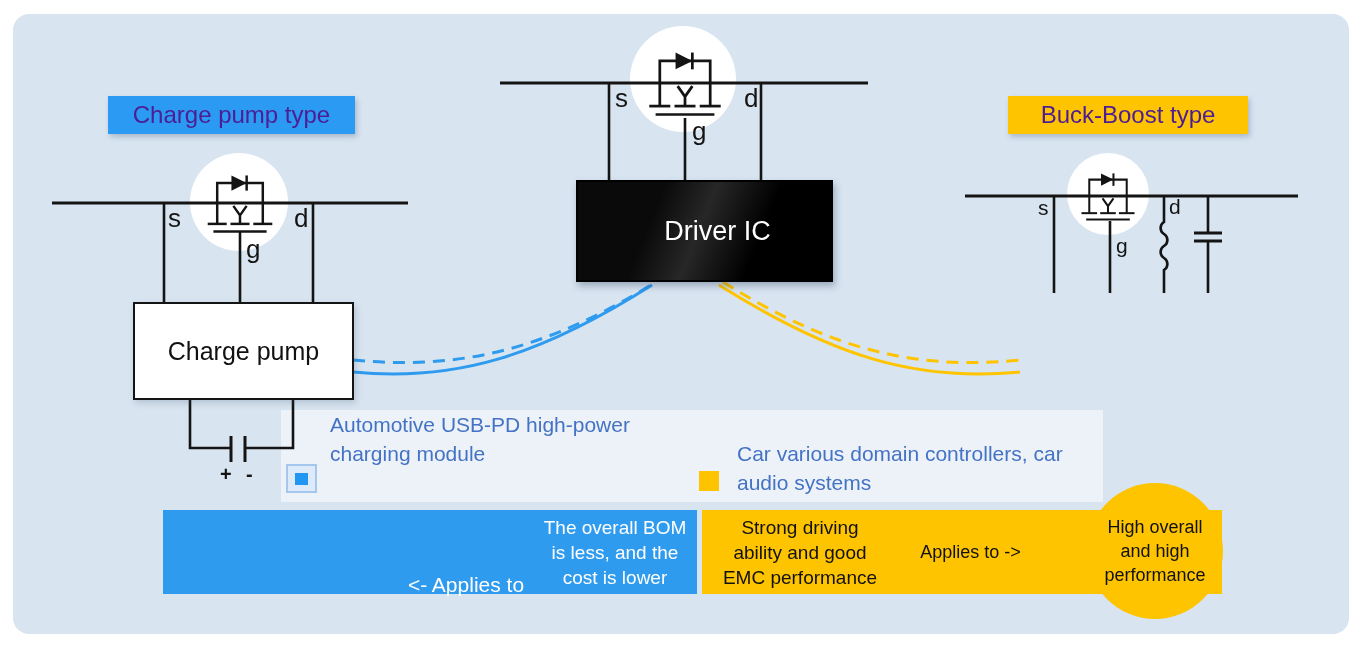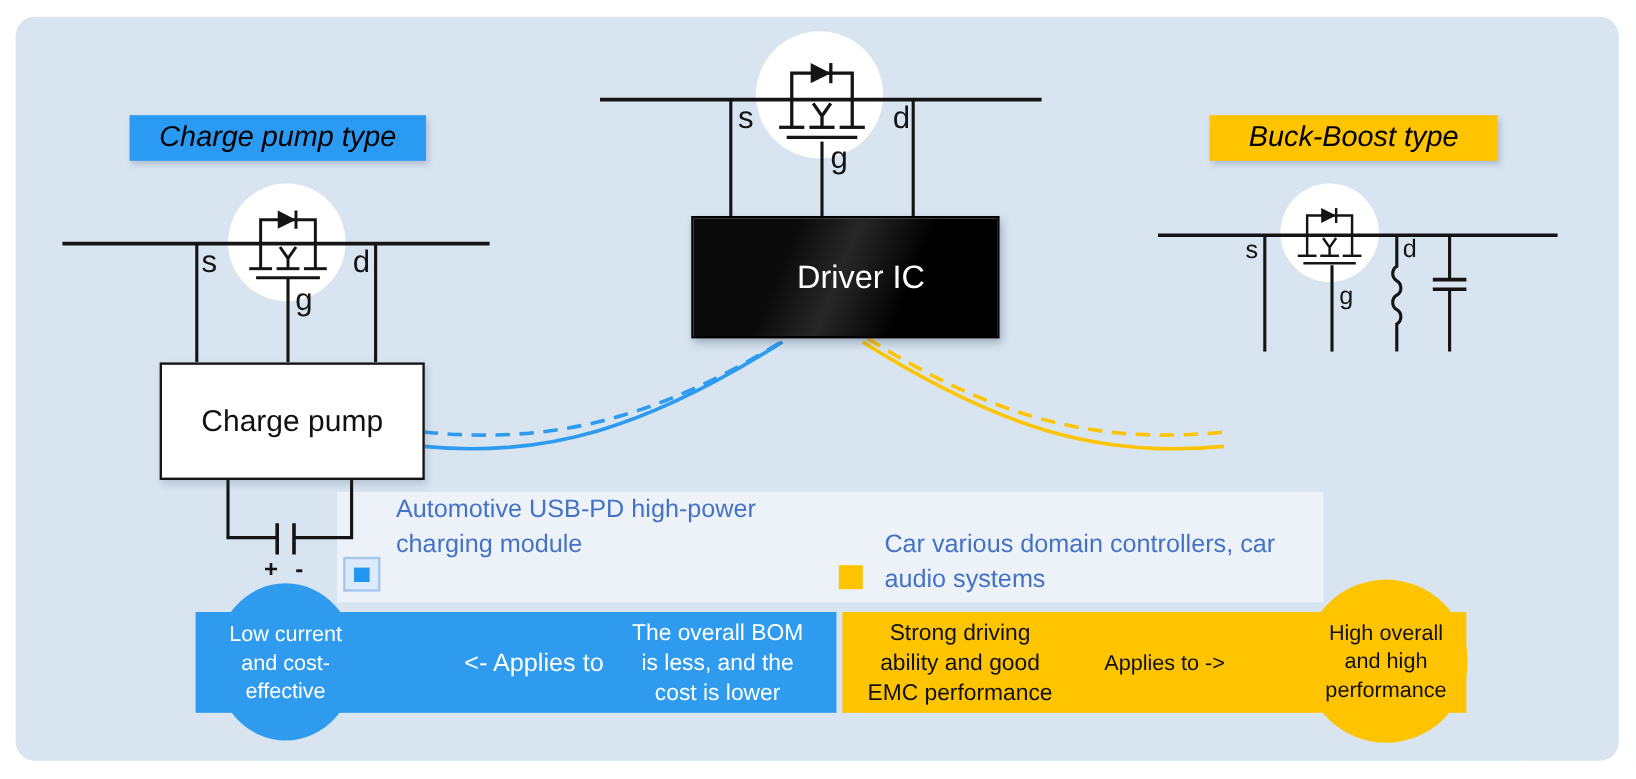--- a/index.html
+++ b/index.html
@@ -9,21 +9,21 @@
   }
   .panel{
     position:absolute;left:13px;top:14px;width:1336px;height:620px;
     background:#d8e4f0;border-radius:16px;
   }
   .abs{position:absolute;}
   .flexc{display:flex;align-items:center;justify-content:center;text-align:center;}
   .preline{white-space:pre-line;}
 
   
-  .hdr{height:38px;font-size:24px;color:#000000;box-shadow:2px 3px 5px rgba(60,80,110,.28);font-style:italic;}
+  .hdr{height:38px;font-size:24px;color:#4c1d95;box-shadow:2px 3px 5px rgba(60,80,110,.28);}
   .hdr-blue{left:108px;top:96px;width:247px;background:#2b9af2;}
   .hdr-yellow{left:1008px;top:96px;width:240px;background:#ffc400;}
 
   
   .cbox{background:#ffffff;border:2.5px solid #141414;color:#111;box-shadow:2px 3px 6px rgba(60,80,110,.22);}
   .box-charge{left:133px;top:302px;width:217px;height:94px;font-size:25px;}
   .box-buck{left:1022px;top:293px;width:219px;height:95px;font-size:25px;font-weight:600;}
   .box-driver{
     left:576px;top:180px;width:227px;height:98px;font-size:27px;color:#fff;
     background:linear-gradient(112deg,#0a0a0a 30%,#272727 48%,#000 70%);
@@ -39,42 +39,39 @@
   .lg-blue-bullet-inner{width:13px;height:12px;background:#2196f3;}
   .lg-yellow-bullet{left:699px;top:471px;width:20px;height:20px;background:#ffc400;}
 
   
   .bar-blue{left:163px;top:510px;width:534px;height:84px;background:#2e9bef;}
   .bar-yellow{left:702px;top:510px;width:520px;height:84px;background:#ffc400;}
   .circ{border-radius:50%;font-size:18px;line-height:24px;}
   .circ-blue{left:179px;top:486px;width:118px;height:131px;background:#2e9bef;color:#fff;}
   .circ-yellow{left:1087px;top:483px;width:136px;height:136px;background:#ffc400;color:#111;}
   .bnr-txt{top:510px;height:84px;font-size:19px;line-height:25px;}
-  .t-applies-blue{left:375px;width:140px;color:#fff;font-size:21px;}
-  .t-detail-blue{left:516px;width:164px;color:#fff;}
+  .t-applies-blue{left:396px;width:140px;color:#fff;font-size:21px;margin-top:32px;}
+  .t-detail-blue{left:533px;width:164px;color:#fff;}
   .t-detail-yellow{left:710px;width:180px;color:#111;}
   .t-applies-yellow{left:898px;width:145px;color:#111;font-size:18px;}
 
   svg.wires{position:absolute;left:0;top:0;pointer-events:none;}
   svg.wires text{font-family:"Liberation Sans", sans-serif;fill:#141414;}
 </style>
 </head>
 <body>
 
 <div class="stage">
 
   <div class="panel abs"></div>
 
   <div class="abs legend-band"></div>
 
   <div class="abs bar-blue"></div>
   <div class="abs bar-yellow"></div>
-  <div class="abs circ circ-blue flexc preline">Low current
-and cost-
-effective</div>
   <div class="abs circ circ-yellow flexc preline">High overall
 and high
 performance</div>
   <div class="abs bnr-txt t-applies-blue flexc">&lt;- Applies to</div>
   <div class="abs bnr-txt t-detail-blue flexc preline">The overall BOM
 is less, and the
 cost is lower</div>
   <div class="abs bnr-txt t-detail-yellow flexc preline">Strong driving
 ability and good
 EMC performance</div>

